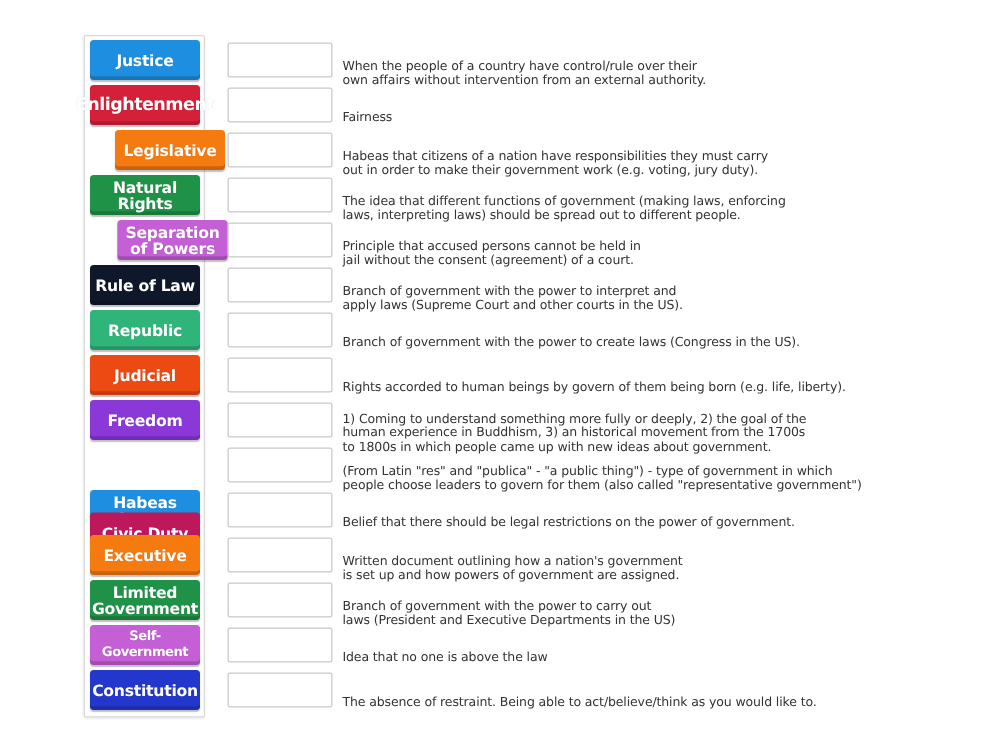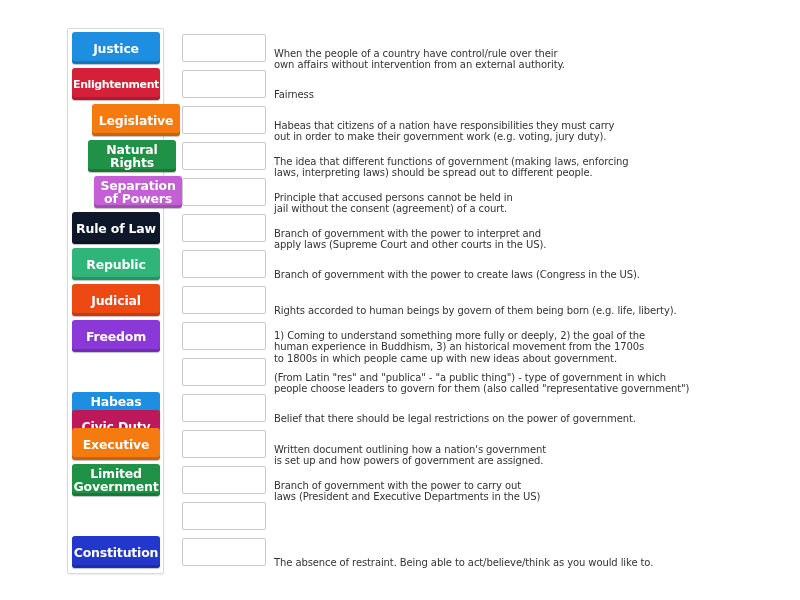--- a/index.html
+++ b/index.html
@@ -14,51 +14,52 @@
   }
   .tile {
     position: absolute; left: 4px; width: 88px; height: 32px; border-radius: 3px;
     color: #fff; font-weight: bold; font-size: 12.5px; line-height: 13px;
     display: flex; align-items: center; justify-content: center; text-align: center;
     box-shadow: inset 0 -3px 0 rgba(0,0,0,0.18), 0 1px 1px rgba(0,0,0,0.25);
     cursor: grab; letter-spacing: -0.2px;
     text-shadow: 0 0 1px rgba(0,0,0,0.15);
   }
   .tile.small { font-size: 10.5px; letter-spacing: -0.4px; }
-  .tile.mid { font-size: 11px; letter-spacing: -0.4px; text-align: center; }
+  .tile.mid { font-size: 14px; letter-spacing: -0.4px; text-align: center; }
   .row { position: absolute; left: 182px; width: 520px; height: 32px; }
   .drop-box {
     position: absolute; left: 0; top: 3px; width: 82px; height: 26px;
     border: 1px solid #c9c9c9; border-radius: 2px; background: #fff;
   }
   .desc {
     position: absolute; left: 92px; top: 0; height: 32px; width: 440px;
     display: flex; align-items: center;
     font-size: 10px; line-height: 11.5px; color: #333; white-space: pre-line;
     letter-spacing: -0.1px;
     margin-top: 12px;
   }
 </style>
 </head>
 <body>
 
 <div class="tile-panel">
   <div class="tile" style="top: 3px; background: rgb(30, 143, 224);">Justice</div>
   <div class="tile mid" style="top: 39px; background: rgb(213, 32, 58);">Enlightenment</div>
   <div class="tile" style="top: 75px; background: rgb(245, 123, 16); margin-left: 20px;">Legislative</div>
-  <div class="tile" style="top: 111px; background: rgb(31, 146, 71); margin-left: 16px;">Natural Rights</div>
+  <div class="tile" style="top: 111px; background: rgb(31, 146, 71);">Natural Rights</div>
   <div class="tile" style="top: 147px; background: rgb(196, 95, 214); margin-left: 22px;">Separation of Powers</div>
   <div class="tile" style="top: 183px; background: #0f172a;">Rule of Law</div>
   <div class="tile" style="top: 219px; background: rgb(47, 181, 122);">Republic</div>
   <div class="tile" style="top: 255px; background: rgb(236, 74, 18);">Judicial</div>
   <div class="tile" style="top: 291px; background: rgb(139, 56, 217);">Freedom</div>
   <div class="tile" style="top: 327px; background: rgb(30, 143, 224); margin-top: 36px;">Habeas Corpus</div>
   <div class="tile" style="top: 381px; background: #be185d;">Civic Duty</div>
   <div class="tile" style="top: 399px; background: rgb(245, 123, 16);">Executive</div>
   <div class="tile" style="top: 435px; background: rgb(31, 146, 71);">Limited Government</div>
+  <div class="tile small" style="top: 471px; background: rgb(196, 95, 214);">Self-Government</div>
   <div class="tile" style="top: 507px; background: rgb(36, 55, 204);">Constitution</div>
 </div>
 
 <div class="row" style="top:31px">
   <div class="drop-box"></div>
   <div class="desc">When the people of a country have control/rule over their
 own affairs without intervention from an external authority.</div>
 </div>
 <div class="row" style="top:67px">
   <div class="drop-box"></div>
@@ -112,17 +113,18 @@
   <div class="desc">Written document outlining how a nation's government
 is set up and how powers of government are assigned.</div>
 </div>
 <div class="row" style="top:463px">
   <div class="drop-box"></div>
   <div class="desc">Branch of government with the power to carry out
 laws (President and Executive Departments in the US)</div>
 </div>
 <div class="row" style="top:499px">
   <div class="drop-box"></div>
+  <div class="desc">Idea that no one is above the law</div>
 </div>
 <div class="row" style="top:535px">
   <div class="drop-box"></div>
   <div class="desc">The absence of restraint. Being able to act/believe/think as you would like to.</div>
 </div>
 
 </body></html>

